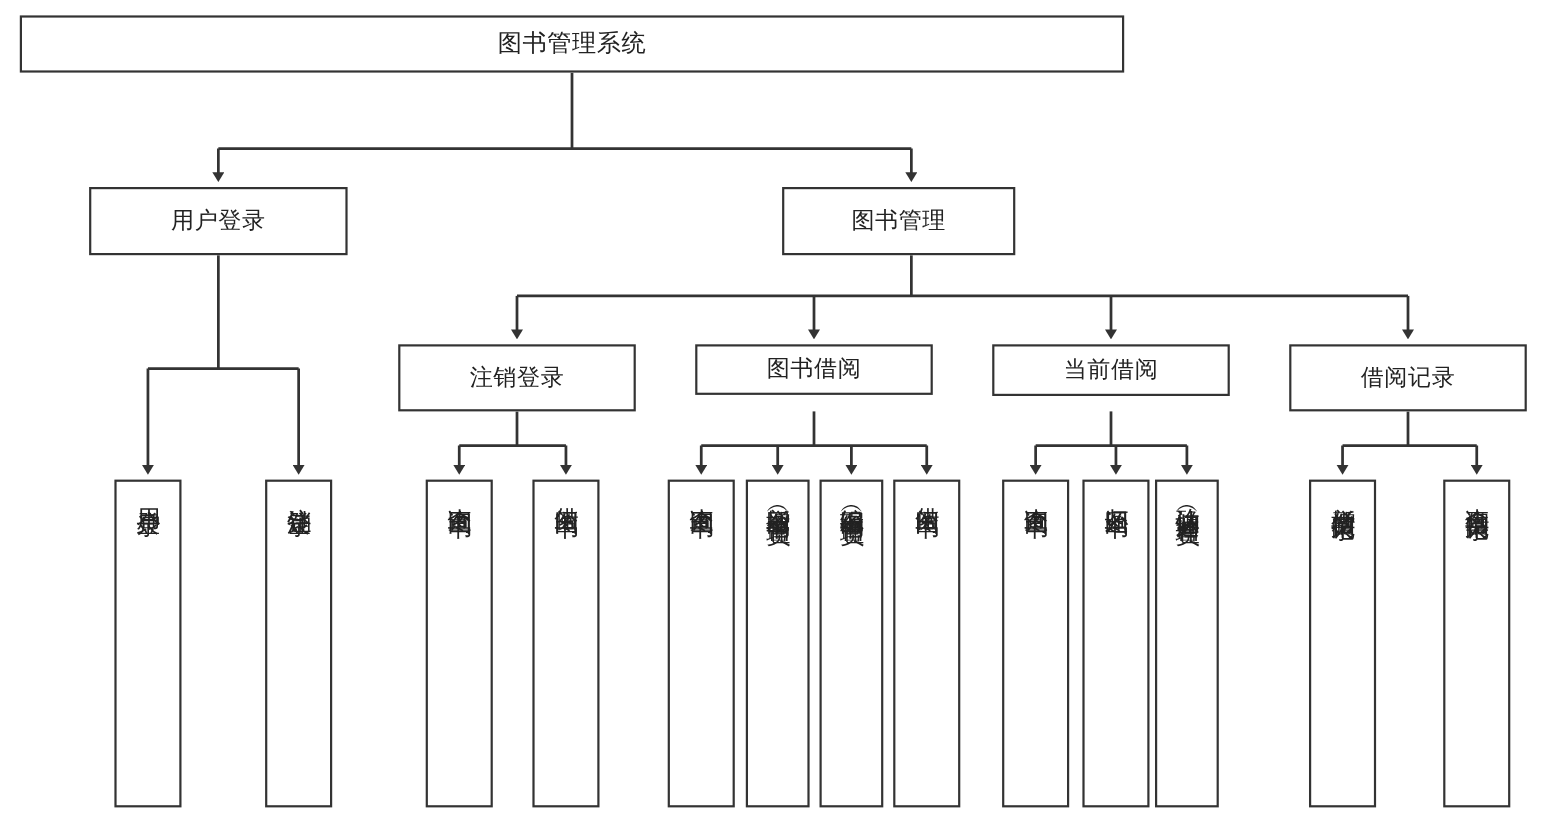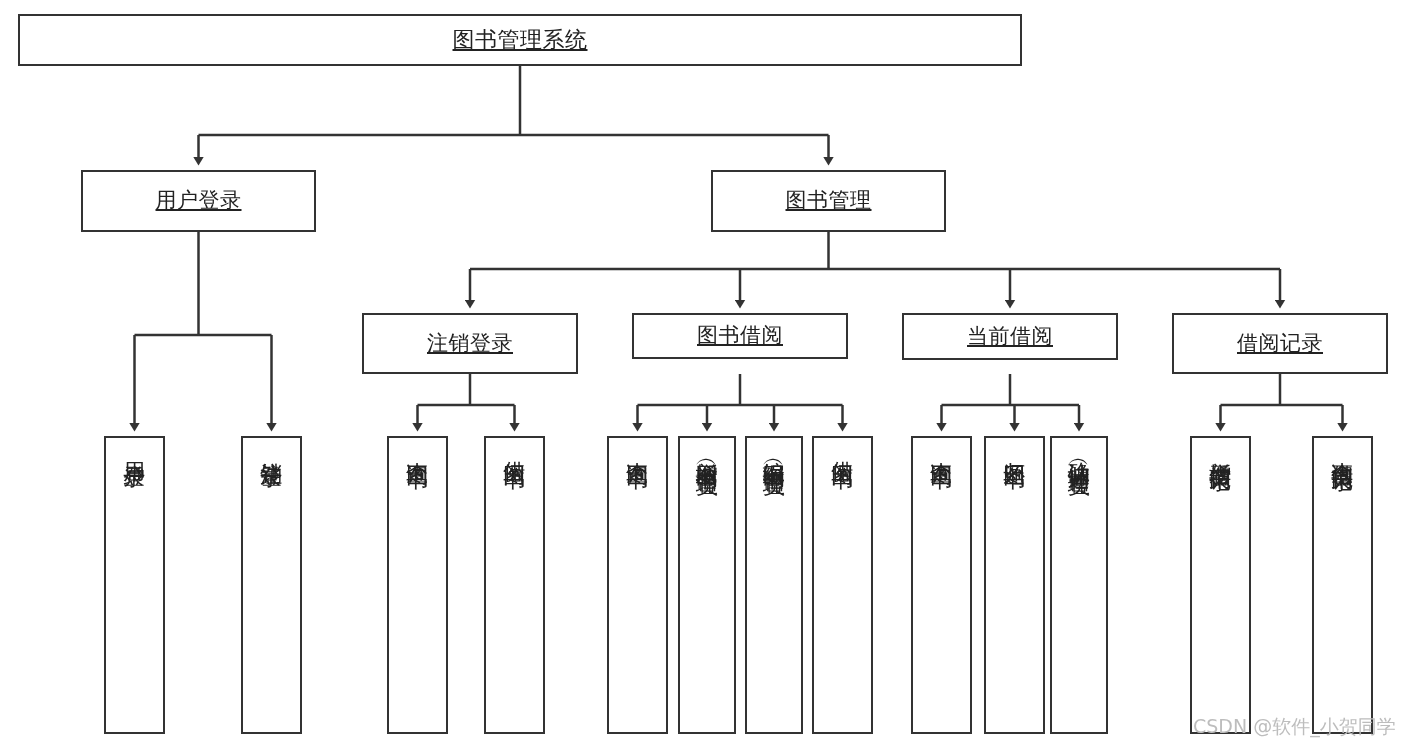--- a/index.html
+++ b/index.html
@@ -39,21 +39,20 @@
     text-align: center;
     color: #222222;
     line-height: 1.12;
     letter-spacing: 0.5px;
   }
   
   .node.h .label {
     font-size: 21px;
     writing-mode: horizontal-tb;
     white-space: nowrap;
-    text-decoration: underline;
   }
   .node.h.root .label {
     font-size: 22px;
   }
   
   .node.v {
     align-items: flex-start;
     padding-top: 6px;
   }
   .node.v .label {
@@ -121,21 +120,21 @@
       </g>
   </svg>
 
   <div id="node-layer">
       <div class="node h root" style="left: 18px; top: 14px; width: 1004px; height: 52px;">
         <span class="label">图书管理系统</span>
       </div>
       <div class="node h" style="left: 81px; top: 170px; width: 235px; height: 62px;">
         <span class="label">用户登录</span>
       </div>
-      <div class="node h" style="left: 711px; top: 170px; width: 235px; height: 62px;">
+      <div class="node h" style="left: 711px; top: 170px; width: 212px; height: 62px;">
         <span class="label">图书管理</span>
       </div>
       <div class="node h" style="left: 362px; top: 313px; width: 216px; height: 61px;">
         <span class="label">注销登录</span>
       </div>
       <div class="node h" style="left: 632px; top: 313px; width: 216px; height: 46px;">
         <span class="label">图书借阅</span>
       </div>
       <div class="node h" style="left: 902px; top: 313px; width: 216px; height: 47px;">
         <span class="label">当前借阅</span>
@@ -177,15 +176,14 @@
         <span class="label">确认归还（管理员）</span>
       </div>
       <div class="node v" style="left: 1190px; top: 436px; width: 61px; height: 298px;">
         <span class="label">新增借阅记录</span>
       </div>
       <div class="node v" style="left: 1312px; top: 436px; width: 61px; height: 298px;">
         <span class="label">查询借阅记录</span>
       </div>
     </div>
 
-  <div class="watermark" style="left: 1193px; top: 714px;">CSDN @软件_小贺同学</div>
 
 </div>
 
 </body></html>

